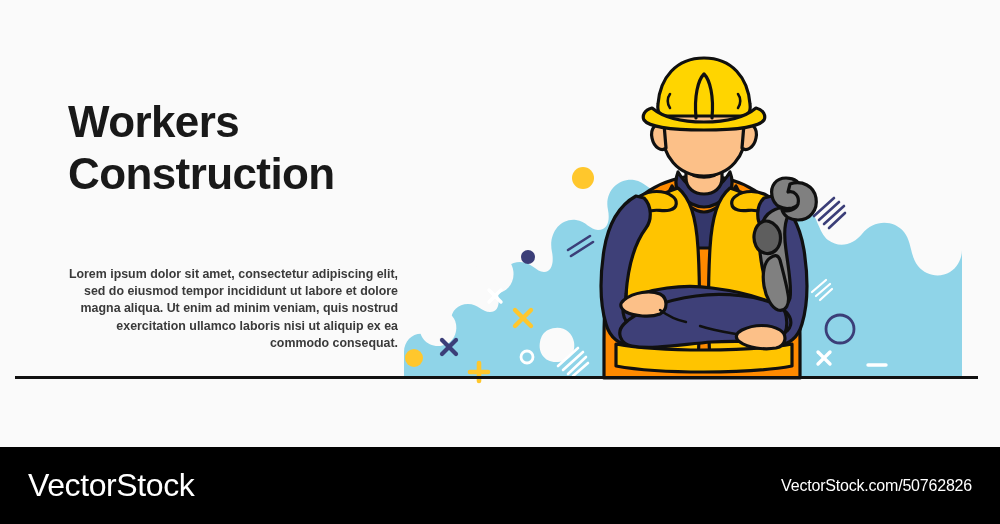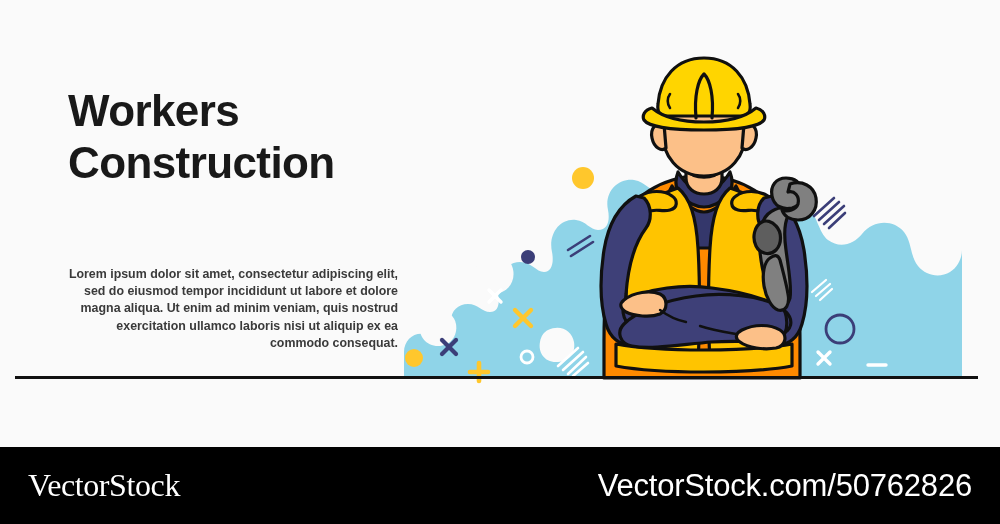--- a/index.html
+++ b/index.html
@@ -31,21 +31,21 @@
     position: absolute;
     left: 0;
     top: 0;
     width: 1000px;
     height: 447px;
     display: block;
   }
   .text-block {
     position: absolute;
     left: 68px;
-    top: 85px;
+    top: 96px;
     width: 340px;
     z-index: 5;
   }
   .headline {
     margin: 0;
     font-family: "Liberation Sans", sans-serif;
     font-size: 44px;
     line-height: 52px;
     font-weight: bold;
     letter-spacing: -0.6px;
@@ -83,29 +83,29 @@
     height: 77px;
     background: #000000;
     display: flex;
     align-items: center;
     justify-content: space-between;
     box-sizing: border-box;
     padding: 0 28px 0 28px;
   }
   .footer-brand {
     color: #ffffff;
-    font-family: Liberation Serif, serif;
+    font-family: Liberation Sans, sans-serif;
     font-size: 32px;
     font-weight: normal;
     letter-spacing: -0.4px;
   }
   .footer-url {
     color: #ffffff;
     font-family: "Liberation Sans", sans-serif;
-    font-size: 31px;
+    font-size: 16px;
     font-weight: normal;
     letter-spacing: -0.2px;
   }
 </style>
 </head>
 <body>
 
 <div class="stage">
 
   <div class="canvas-area">

